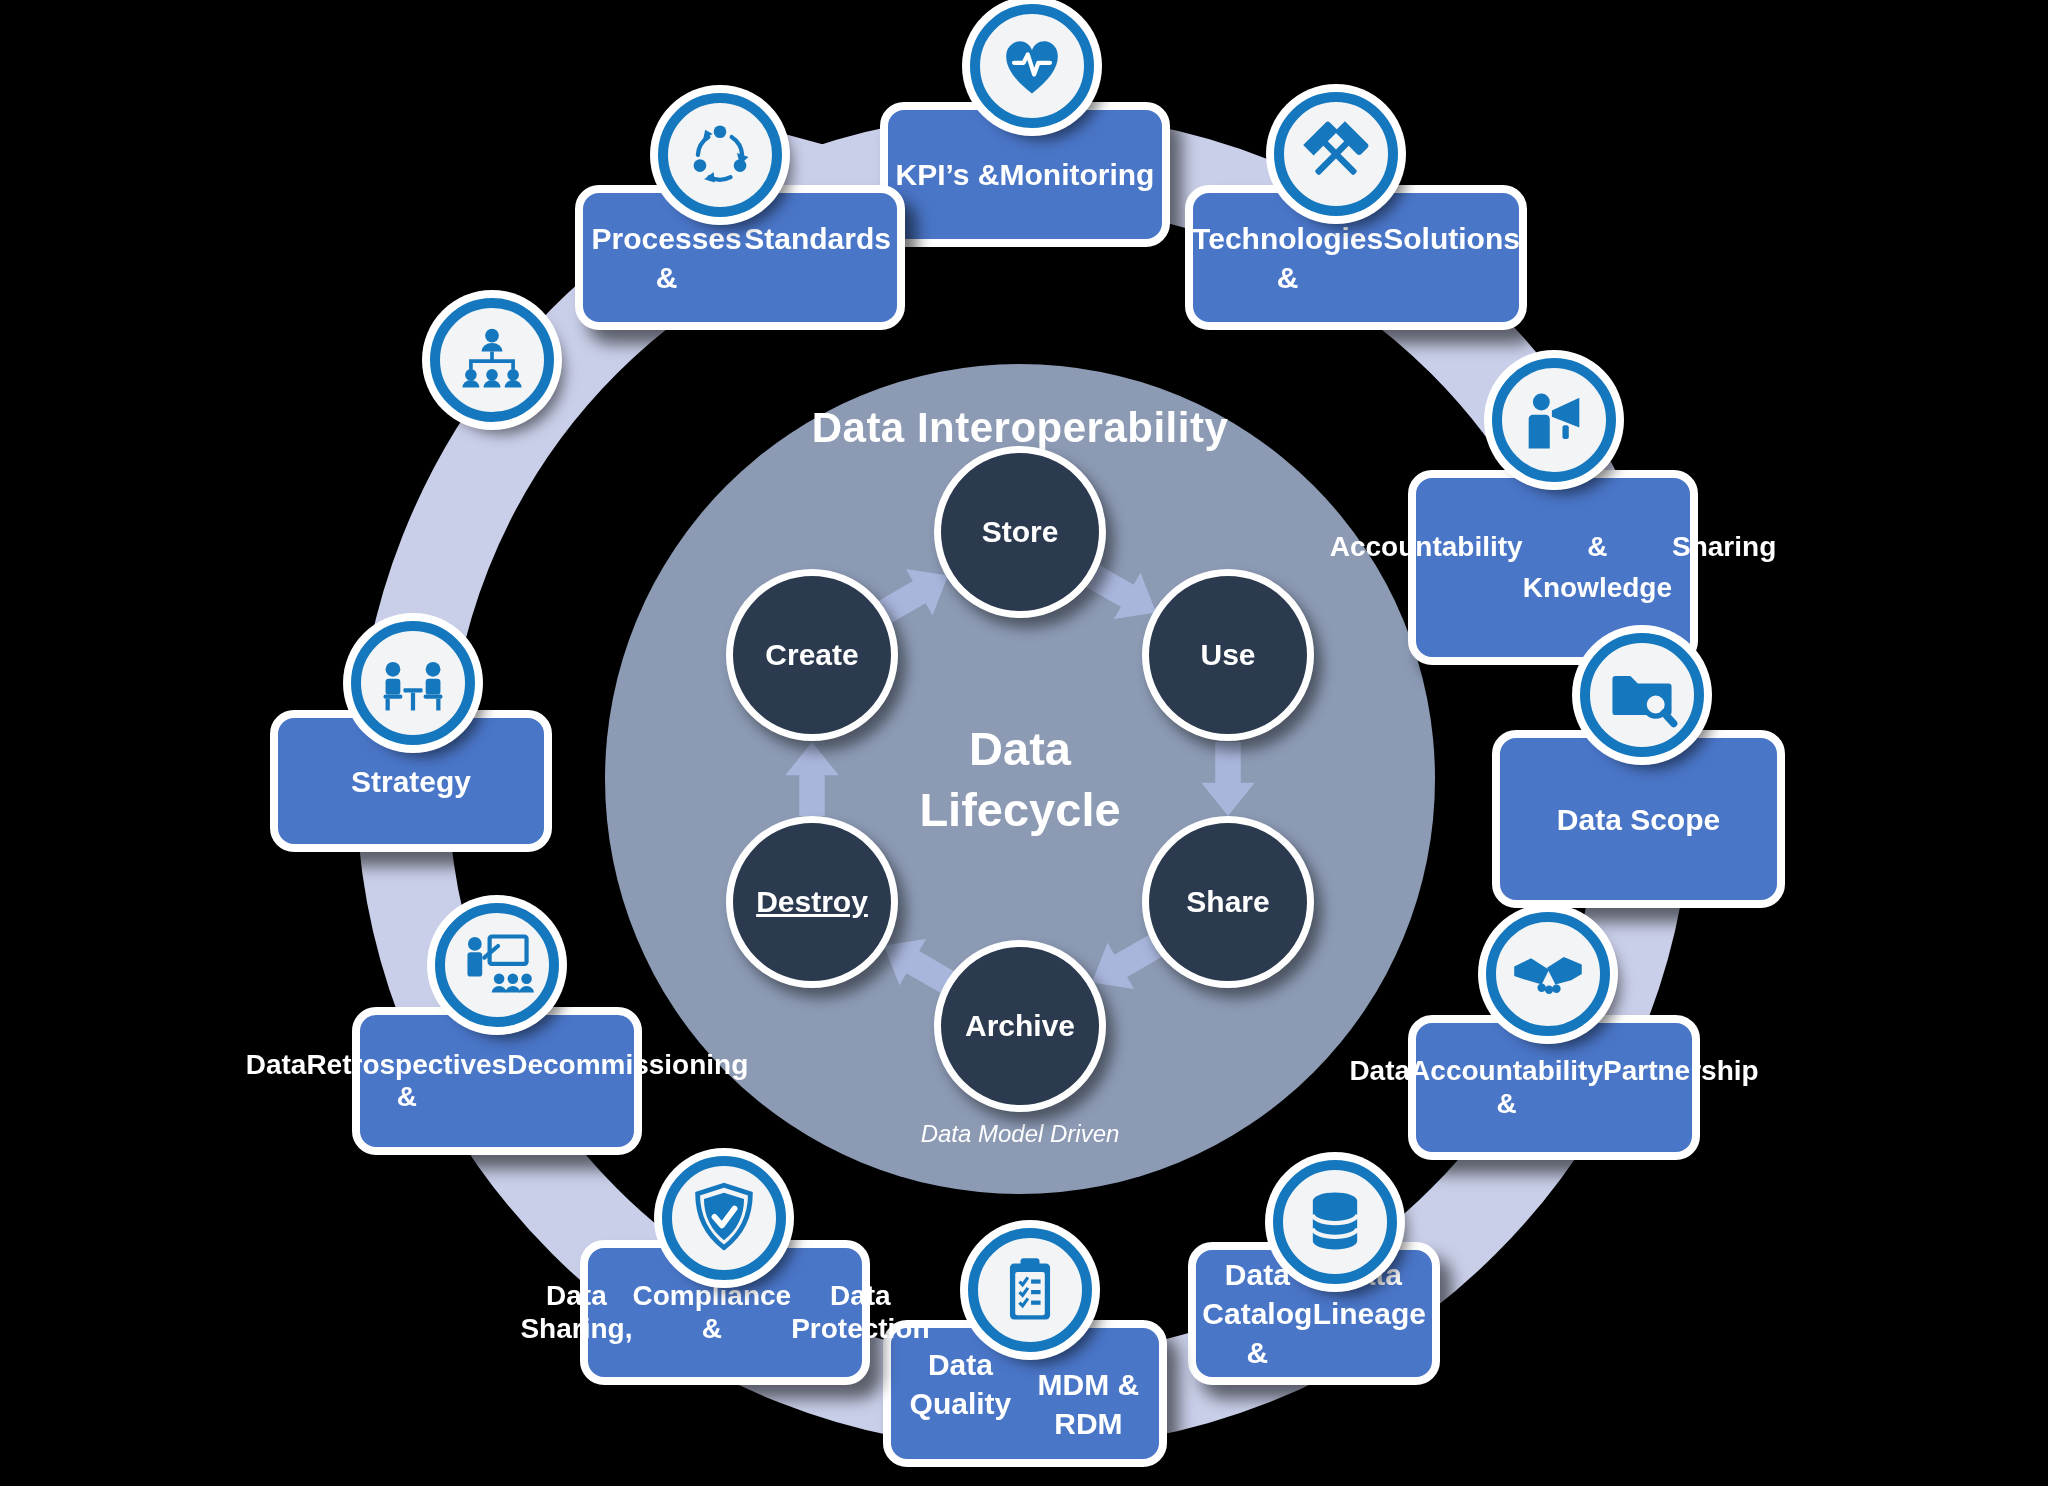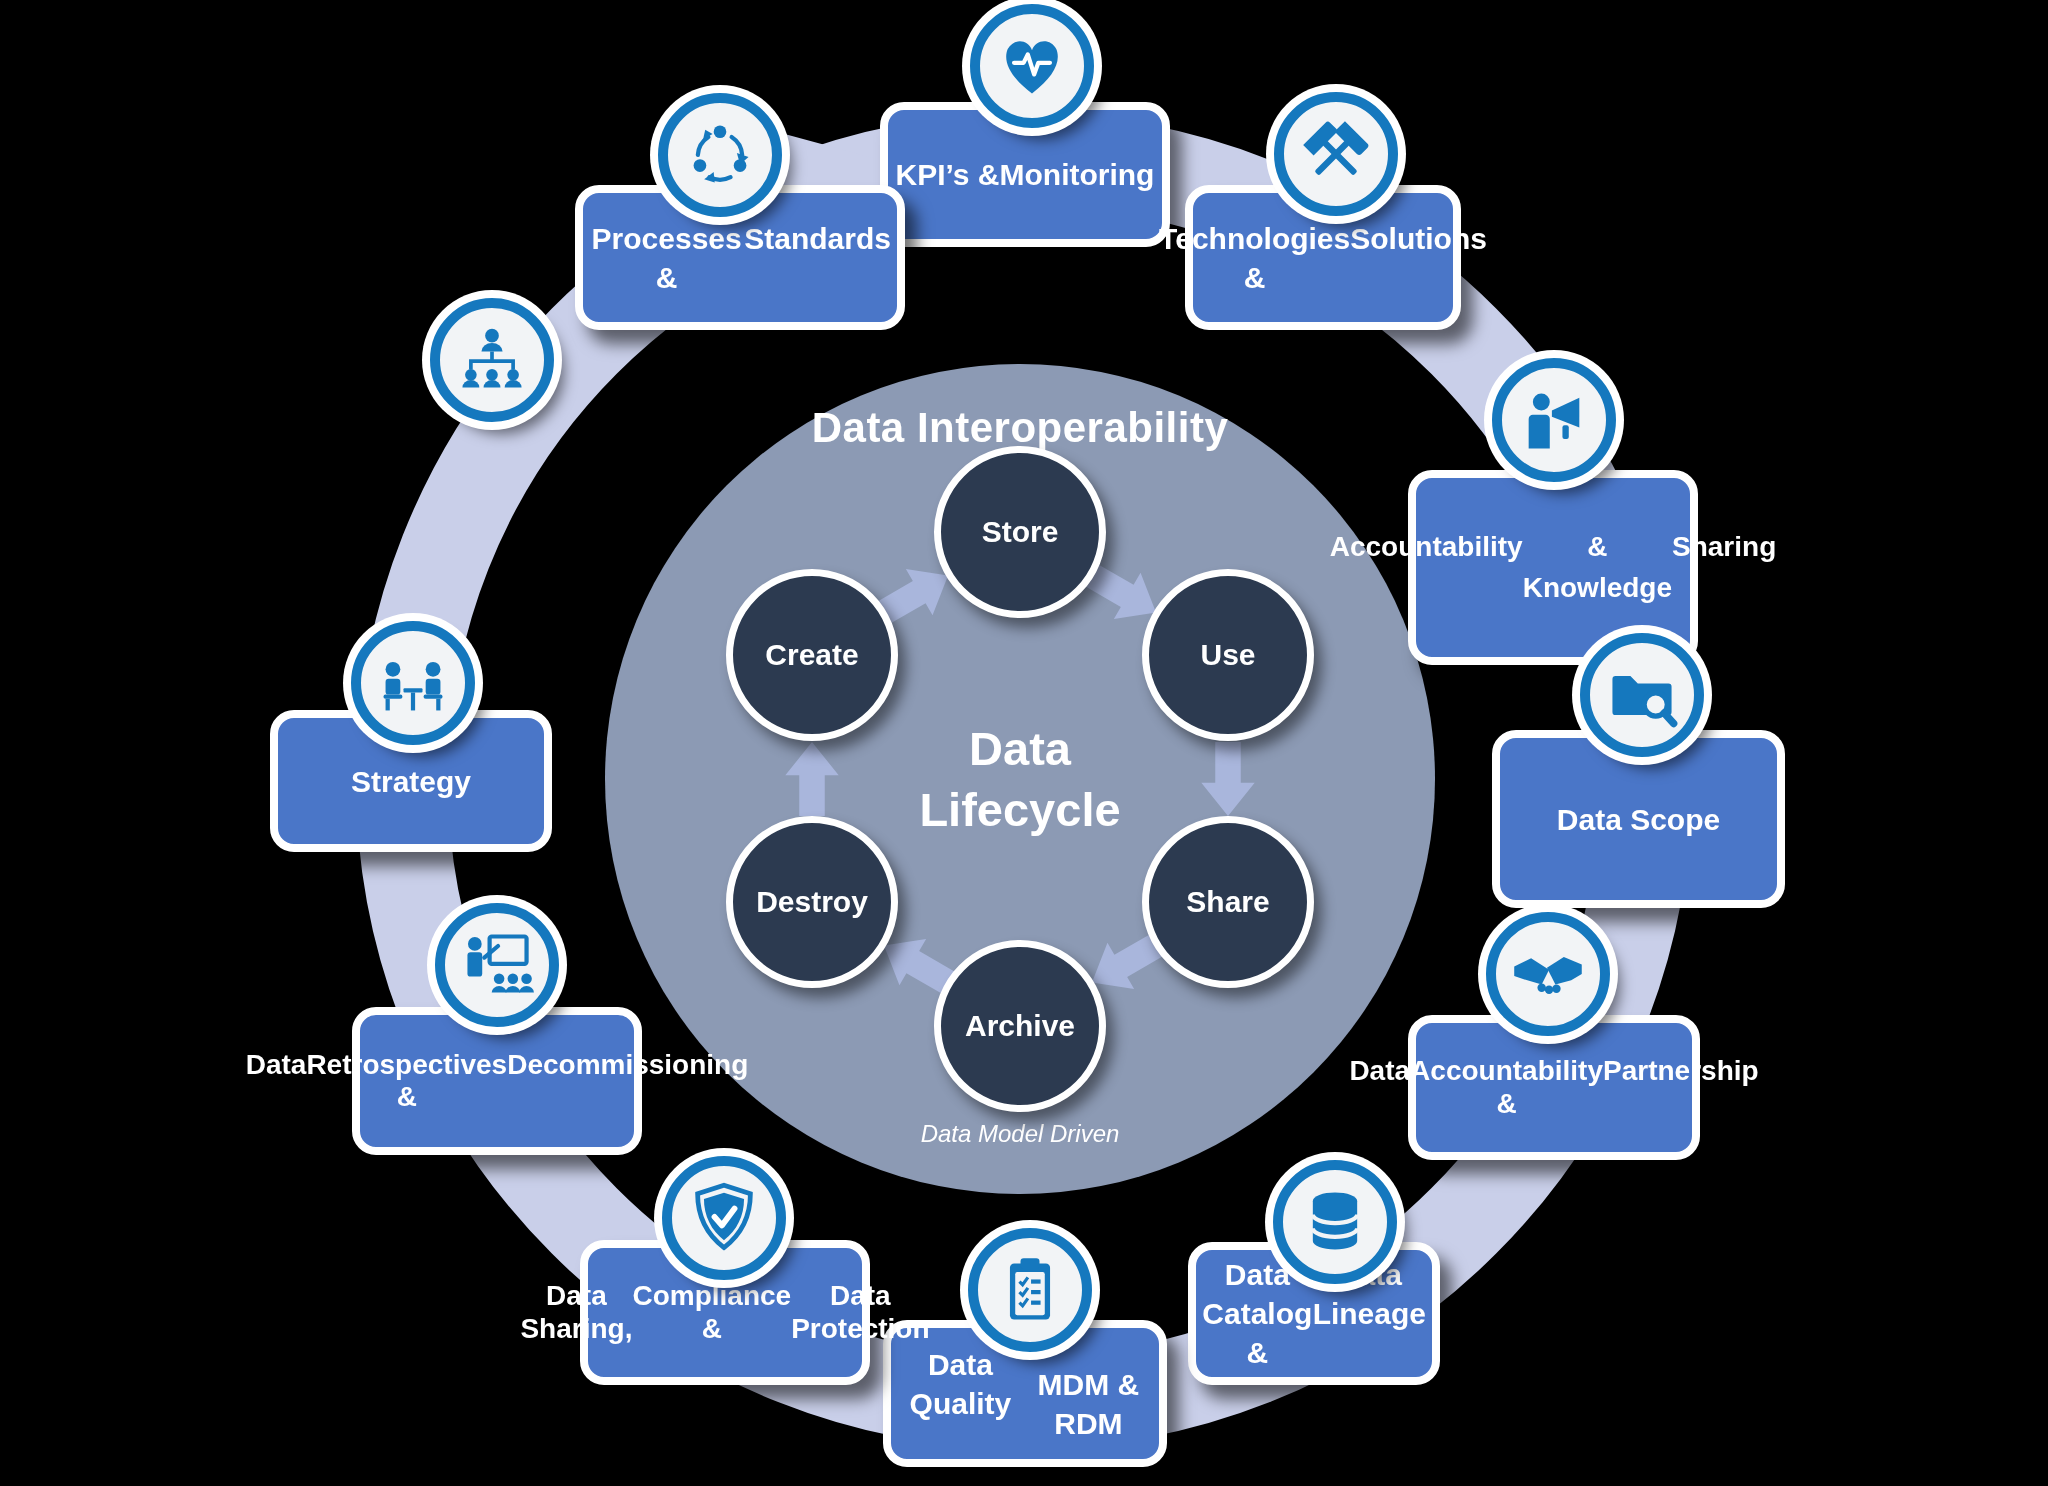--- a/index.html
+++ b/index.html
@@ -106,34 +106,34 @@
     </div>
   <div class="node" style="left:1142px;top:569px;">
       <span>Use</span>
     </div>
   <div class="node" style="left:1142px;top:816px;">
       <span>Share</span>
     </div>
   <div class="node" style="left:934px;top:940px;">
       <span>Archive</span>
     </div>
-  <div class="node" style="left:726px;top:816px;">
+  <div class="node" style="left:726px;top:816px;text-decoration:underline;">
       <span>Destroy</span>
     </div>
   <div class="node" style="left:726px;top:569px;">
       <span>Create</span>
     </div>
 
   <div class="rbox f30" style="left:880px;top:102px;width:290px;height:145px;">
     <div class="lines">
         <span>KPI’s &amp;</span>
         <span>Monitoring</span>
       </div>
   </div>
-  <div class="rbox f30" style="left:1185px;top:185px;width:276px;height:145px;">
+  <div class="rbox f30" style="left:1185px;top:185px;width:342px;height:145px;">
     <div class="lines">
         <span>Technologies &amp;</span>
         <span>Solutions</span>
       </div>
   </div>
   <div class="rbox f28 lh-tall" style="left:1408px;top:470px;width:290px;height:195px;">
     <div class="lines">
         <span>Accountability</span>
         <span>&amp; Knowledge</span>
         <span>Sharing</span>

